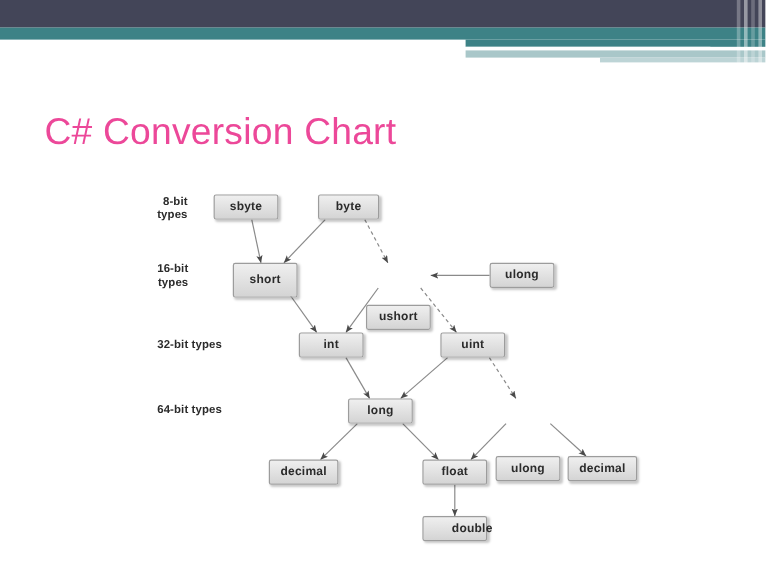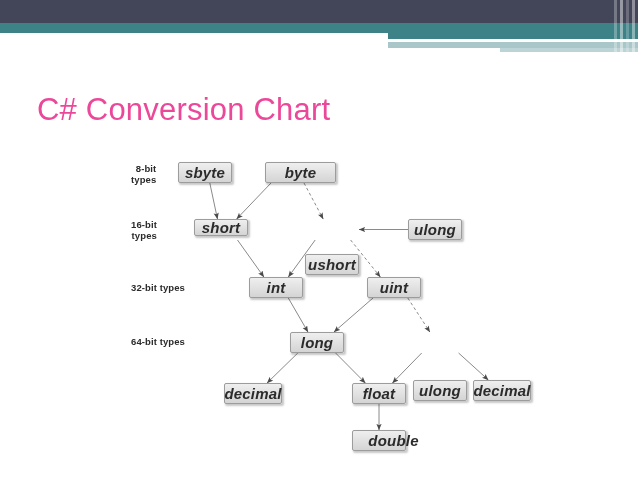--- a/index.html
+++ b/index.html
@@ -92,28 +92,27 @@
     left: 0; top: 0;
   }
   .node {
     position: absolute;
     box-sizing: border-box;
     background: linear-gradient(to bottom, #efefef 0%, #e3e3e3 45%, #d4d4d4 100%);
     border: 1px solid #9c9c9c;
     border-radius: 2px;
     box-shadow: 1.5px 1.5px 2px rgba(0,0,0,0.22);
     color: #2b2b2b;
-    font-size: 15px;
+    font-size: 10px;
     font-weight: bold;
     letter-spacing: 0.2px;
     display: flex;
     align-items: center;
     justify-content: center;
     text-align: right;
-    font-style: italic;
   }
   .row-label {
     position: absolute;
     color: #2b2b2b;
     font-size: 9.5px;
     font-weight: bold;
     line-height: 11px;
     letter-spacing: 0.1px;
     white-space: pre-line;
     text-align: right;
@@ -157,22 +156,22 @@
         <line x1="407.8" y1="298" x2="429.88" y2="332" stroke="#8a8a8a" stroke-width="1" stroke-dasharray="3,2.6" marker-end="url(#arrowhead)"></line>
         <line x1="297.8" y1="353" x2="267.08" y2="383" stroke="#8a8a8a" stroke-width="1" marker-end="url(#arrowhead)"></line>
         <line x1="335.6" y1="353" x2="365.36" y2="383" stroke="#8a8a8a" stroke-width="1" marker-end="url(#arrowhead)"></line>
         <line x1="421.7" y1="353" x2="392.42" y2="383" stroke="#8a8a8a" stroke-width="1" marker-end="url(#arrowhead)"></line>
         <line x1="458.6" y1="353" x2="488.36" y2="380" stroke="#8a8a8a" stroke-width="1" marker-end="url(#arrowhead)"></line>
         <line x1="379" y1="404" x2="379" y2="430" stroke="#8a8a8a" stroke-width="1" marker-end="url(#arrowhead)"></line>
       </g>
   </svg>
   <div id="nodes-layer">
       <div class="node" style="left: 178px; top: 162px; width: 54px; height: 21px;">sbyte</div>
-      <div class="node" style="left: 265px; top: 162px; width: 71px; height: 21px;">byte</div>
-      <div class="node" style="left: 194px; top: 219px; width: 54px; height: 17px;">short</div>
+      <div class="node" style="left: 265px; top: 162px; width: 51px; height: 21px;">byte</div>
+      <div class="node" style="left: 194px; top: 219px; width: 54px; height: 29px;">short</div>
       <div class="node" style="left: 305px; top: 219px; width: 54px; height: 21px; margin-top: 35px;">ushort</div>
       <div class="node" style="left: 408px; top: 219px; width: 54px; height: 21px;">ulong</div>
       <div class="node" style="left: 249px; top: 277px; width: 54px; height: 21px;">int</div>
       <div class="node" style="left: 367px; top: 277px; width: 54px; height: 21px;">uint</div>
       <div class="node" style="left: 290px; top: 332px; width: 54px; height: 21px;">long</div>
       <div class="node" style="left: 413px; top: 332px; width: 54px; height: 21px; margin-top: 48px;">ulong</div>
       <div class="node" style="left: 224px; top: 383px; width: 58px; height: 21px;">decimal</div>
       <div class="node" style="left: 352px; top: 383px; width: 54px; height: 21px;">float</div>
       <div class="node" style="left: 473px; top: 380px; width: 58px; height: 21px;">decimal</div>
       <div class="node" style="left: 352px; top: 430px; width: 54px; height: 21px; padding-left: 29px;">double</div>

